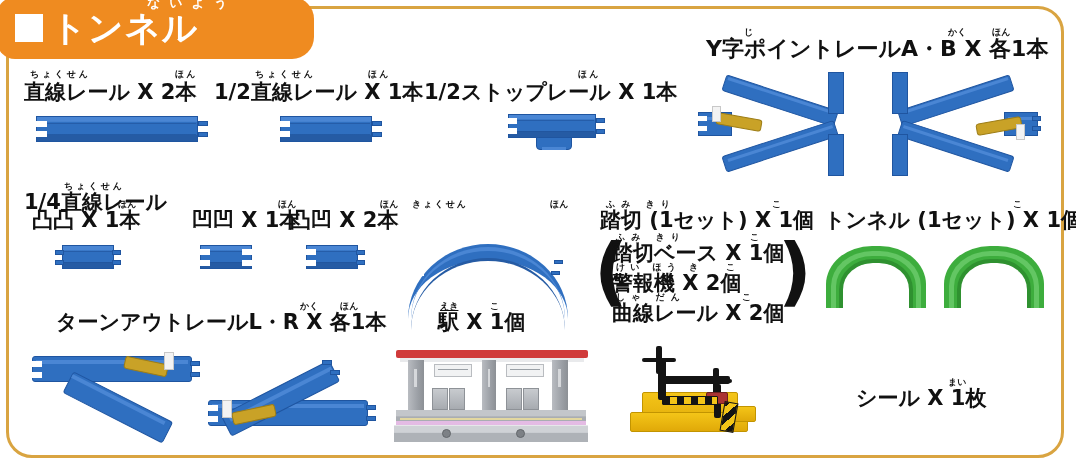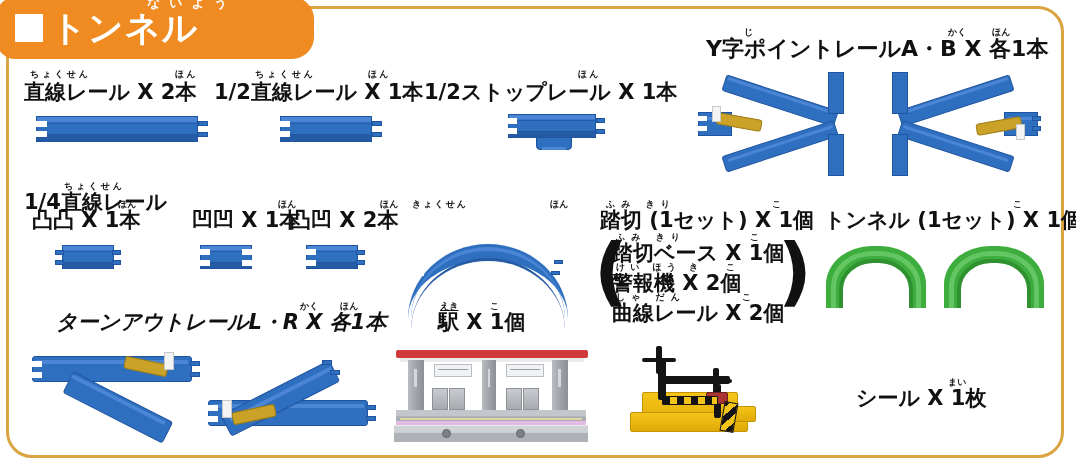--- a/index.html
+++ b/index.html
@@ -277,21 +277,21 @@
     <div class="tun-arc lo" style="left:13px;top:13px;width:74px;height:49px;border-width:4px;"></div>
   </div>
   <div class="tun" style="left:944px;top:246px;width:100px;height:62px;">
     <div class="tun-arc" style="left:0;top:0;width:100px;height:62px;border-width:17px;"></div>
     <div class="tun-arc hi" style="left:5px;top:5px;width:90px;height:57px;border-width:5px;"></div>
     <div class="tun-arc lo" style="left:13px;top:13px;width:74px;height:49px;border-width:4px;"></div>
   </div>
 
   <div class="ruby" style="left:300px;top:302px;">かく</div>
   <div class="ruby" style="left:340px;top:302px;">ほん</div>
-  <div class="lbl" style="left:56px;top:312px;font-size:21px;font-style:italic;">ターンアウトレールL・R X 各1本</div>
+  <div class="lbl" style="left:56px;top:312px;font-size:21px;">ターンアウトレールL・R X 各1本</div>
 
   <div class="piece" style="left:28px;top:348px;width:190px;height:96px;">
     <div class="blue" style="left:4px;top:8px;width:160px;height:26px;border-radius:3px;"></div>
     <div class="blue-l" style="left:8px;top:12px;width:152px;height:4px;"></div>
     <div class="socket" style="left:4px;top:13px;width:10px;height:6px;"></div>
     <div class="socket" style="left:4px;top:24px;width:10px;height:6px;"></div>
     <div class="prong" style="left:162px;top:13px;width:10px;height:5px;"></div>
     <div class="prong" style="left:162px;top:24px;width:10px;height:5px;"></div>
     <div class="blue" style="left:40px;top:22px;width:112px;height:24px;transform:rotate(27deg);transform-origin:0 50%;border-radius:3px;"></div>
     <div class="blue-l" style="left:44px;top:26px;width:104px;height:4px;transform:rotate(27deg);transform-origin:0 50%;"></div>

